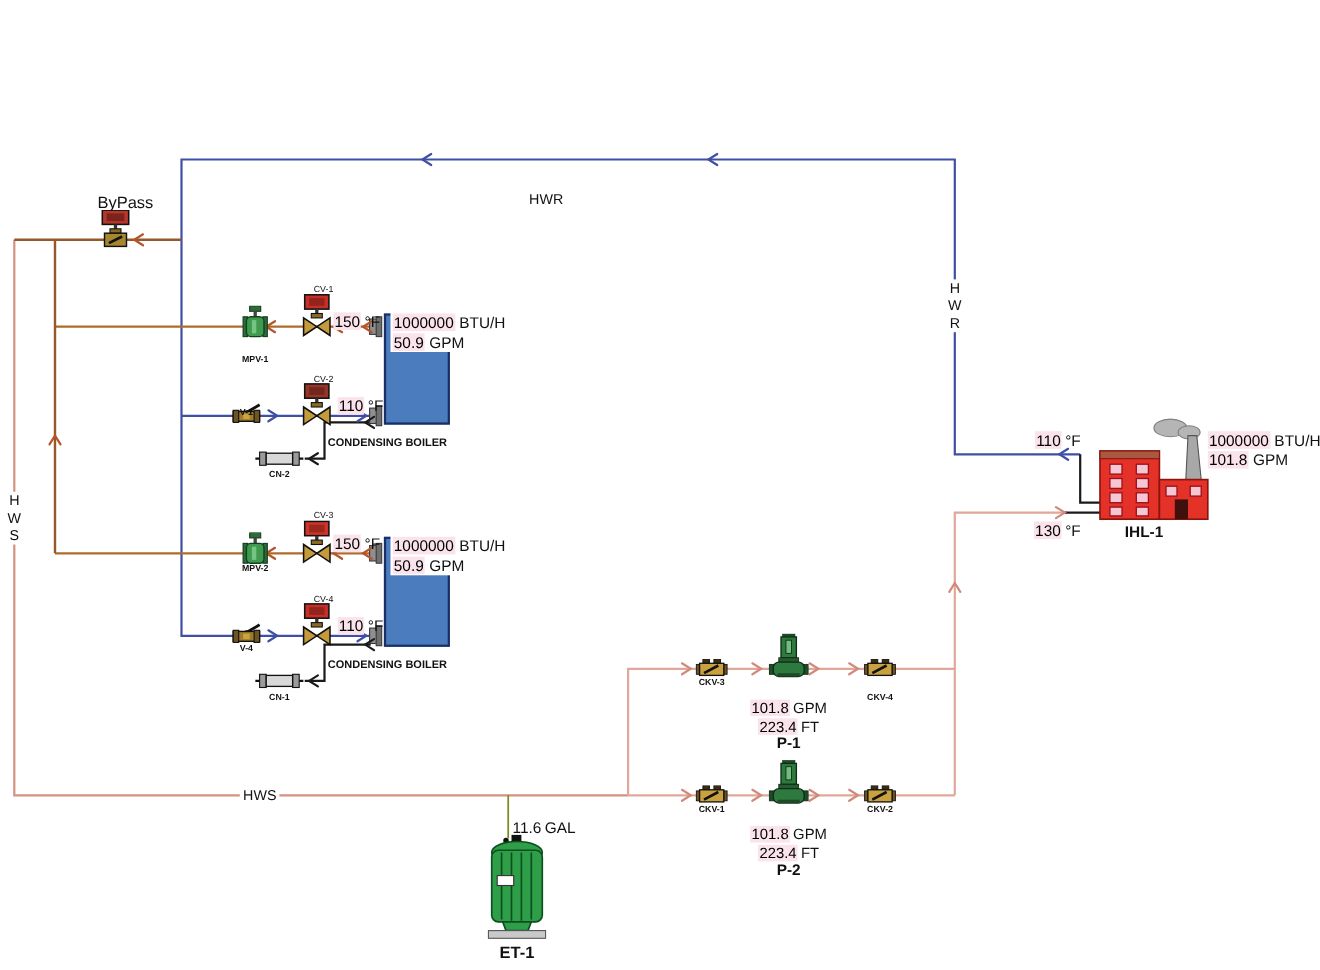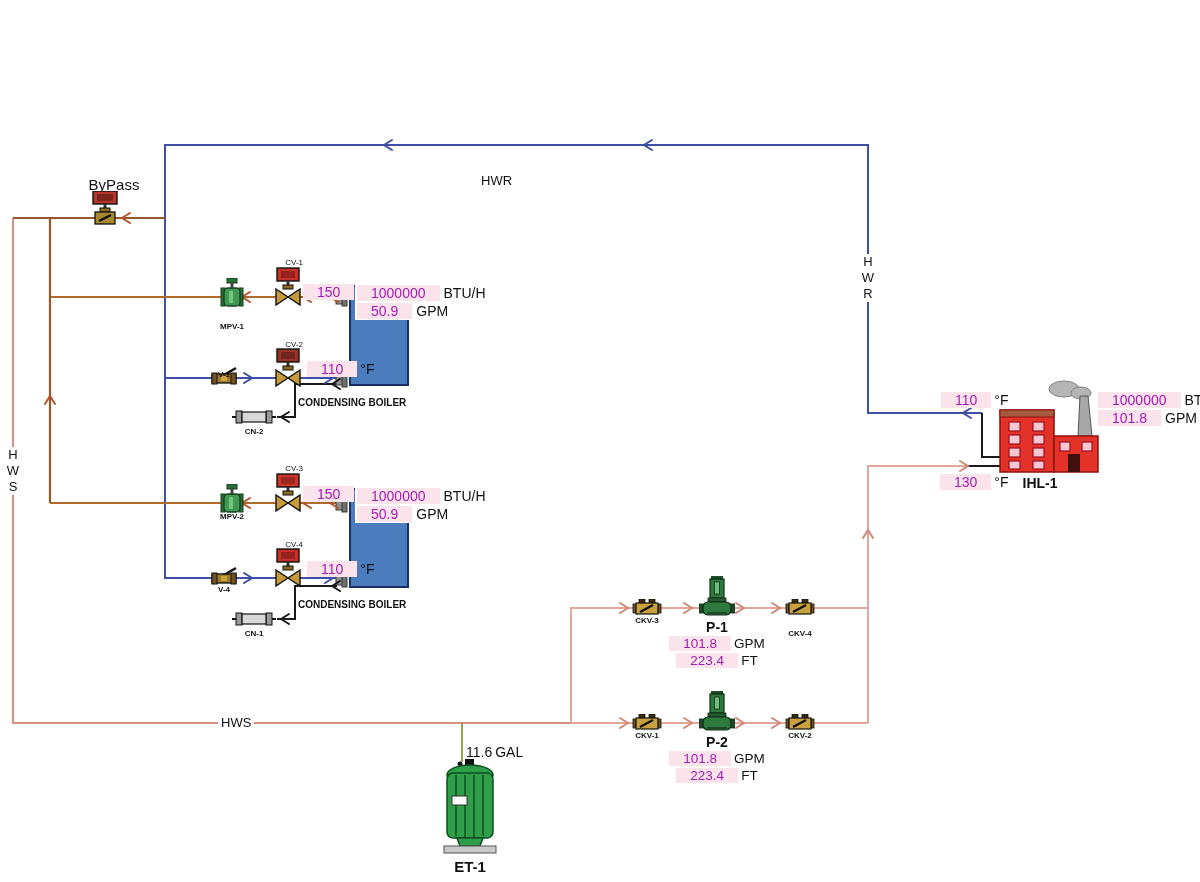--- a/index.html
+++ b/index.html
@@ -6,28 +6,28 @@
   #canvas{position:relative;width:1200px;height:882px;background:#fff;overflow:hidden;
           font-family:"Liberation Sans","DejaVu Sans",sans-serif;color:#111;}
   .pipes{position:absolute;left:0;top:0;z-index:1;}
   .boiler{position:absolute;z-index:2;background:#4a7cbe;border:2px solid #1a2f66;box-sizing:border-box;}
   .eq{position:absolute;z-index:4;}
   .lbl{position:absolute;z-index:3;font-size:14px;white-space:nowrap;}
   .plbl{position:absolute;z-index:3;font-size:13px;background:#fff;padding:0 3px;white-space:nowrap;}
   .vert{position:absolute;z-index:3;width:22px;text-align:center;font-size:13px;line-height:16px;
         white-space:pre-line;background:#fff;}
   .temp{position:absolute;z-index:3;font-size:14px;white-space:nowrap;}
-  .num{color:#a21caf;background:#fbe3ec;padding:0 14px;}
+  .num{color:#000000;background:#fbe3ec;padding:0 1px;}
   .u{color:#111;margin-left:3px;}
   .flow{position:absolute;z-index:3;font-size:14px;line-height:18px;background:#fff;padding:0 2px;white-space:nowrap;}
   .flow .u{margin-left:4px;}
   .bname{position:absolute;z-index:3;font-size:10px;font-weight:bold;white-space:nowrap;}
   .vlbl{position:absolute;z-index:5;font-size:8px;font-weight:bold;width:40px;text-align:center;white-space:nowrap;}
   .cvlbl{position:absolute;z-index:5;font-size:8px;font-weight:normal;width:30px;text-align:right;white-space:nowrap;}
-  .pname{position:absolute;z-index:3;font-size:14px;font-weight:bold;width:120px;text-align:center;}
+  .pname{position:absolute;z-index:3;font-size:14px;font-weight:bold;width:120px;text-align:center;margin-top:48px;}
   .pval{position:absolute;z-index:3;font-size:13.5px;width:120px;text-align:center;white-space:nowrap;}
   .ename{position:absolute;z-index:3;font-size:15px;font-weight:bold;width:60px;text-align:center;}
   .bypass-lbl{position:absolute;z-index:3;font-size:15px;width:56px;text-align:center;white-space:nowrap;}
 </style>
 </head>
 <body>
 
 <div id="canvas">
 
   <svg width="0" height="0" style="position:absolute" aria-hidden="true">

